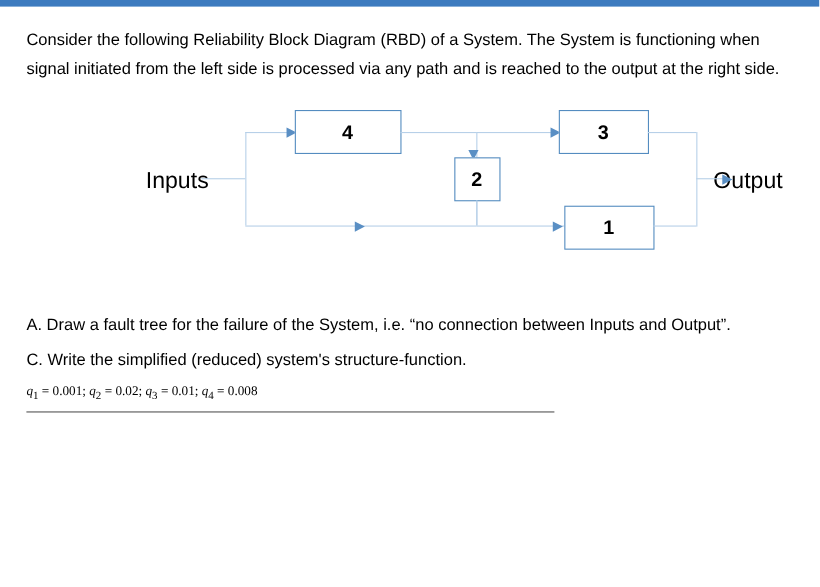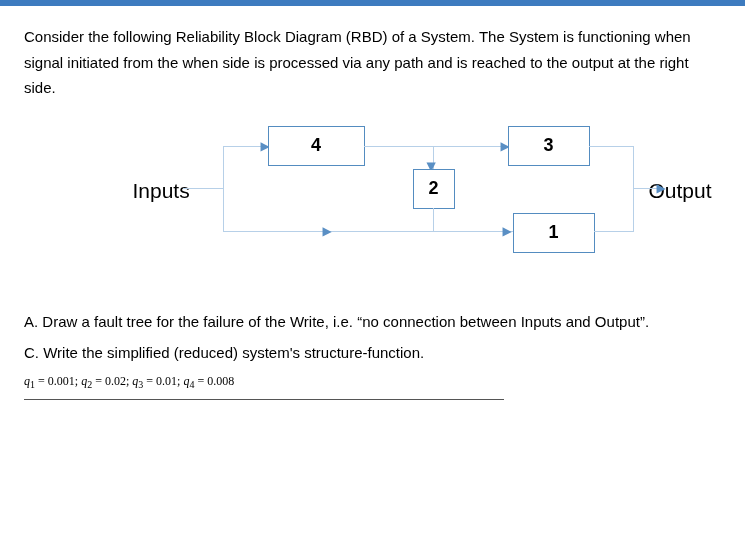--- a/index.html
+++ b/index.html
@@ -83,21 +83,21 @@
 </head>
 <body>
 
 <div class="page">
   <div class="topbar"></div>
 
   <div class="content">
 
     <div class="intro">
       <div>Consider the following Reliability Block Diagram (RBD) of a System. The System is functioning when</div>
-      <div>signal initiated from the when side is processed via any path and is reached to the output at the right side.</div>
+      <div>signal initiated from the left side is processed via any path and is reached to the output at the right side.</div>
     </div>
 
     <div class="diagram">
 
       <div class="lbl" style="left:100px; top:58px;">Inputs</div>
       <div class="lbl" style="left:616px; top:58px;">Output</div>
 
       <div class="wire h" style="left:150px; top:67px; width:40px;"></div>
 
       <div class="wire v" style="left:190px; top:25px; height:85px;"></div>
@@ -135,21 +135,21 @@
       <div class="wire h" style="left:561px; top:110px; width:39px;"></div>
 
       <div class="wire v" style="left:600px; top:25px; height:86px;"></div>
 
       <div class="wire h" style="left:600px; top:67px; width:30px;"></div>
       <div class="arrowhead" style="left:624px; top:61px;">▶</div>
 
     </div>
 
     <div class="questions">
-      <div>A. Draw a fault tree for the failure of the Write, i.e. “no connection between Inputs and Output”.</div>
+      <div>A. Draw a fault tree for the failure of the System, i.e. “no connection between Inputs and Output”.</div>
       <div>C. Write the simplified (reduced) system's structure-function.</div>
     </div>
 
     <div class="eqn">
       <span>q</span><sub class="n">1</sub>
       <span class="eq"> = </span><span class="n">0.001</span><span class="semi">; </span>
       <span>q</span><sub class="n">2</sub>
       <span class="eq"> = </span><span class="n">0.02</span><span class="semi">; </span>
       <span>q</span><sub class="n">3</sub>
       <span class="eq"> = </span><span class="n">0.01</span><span class="semi">; </span>

